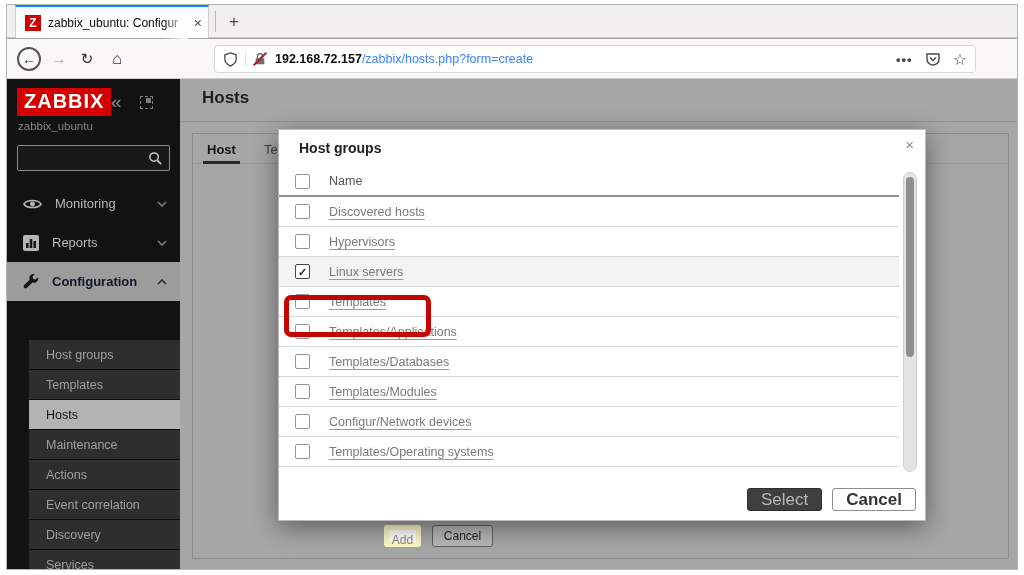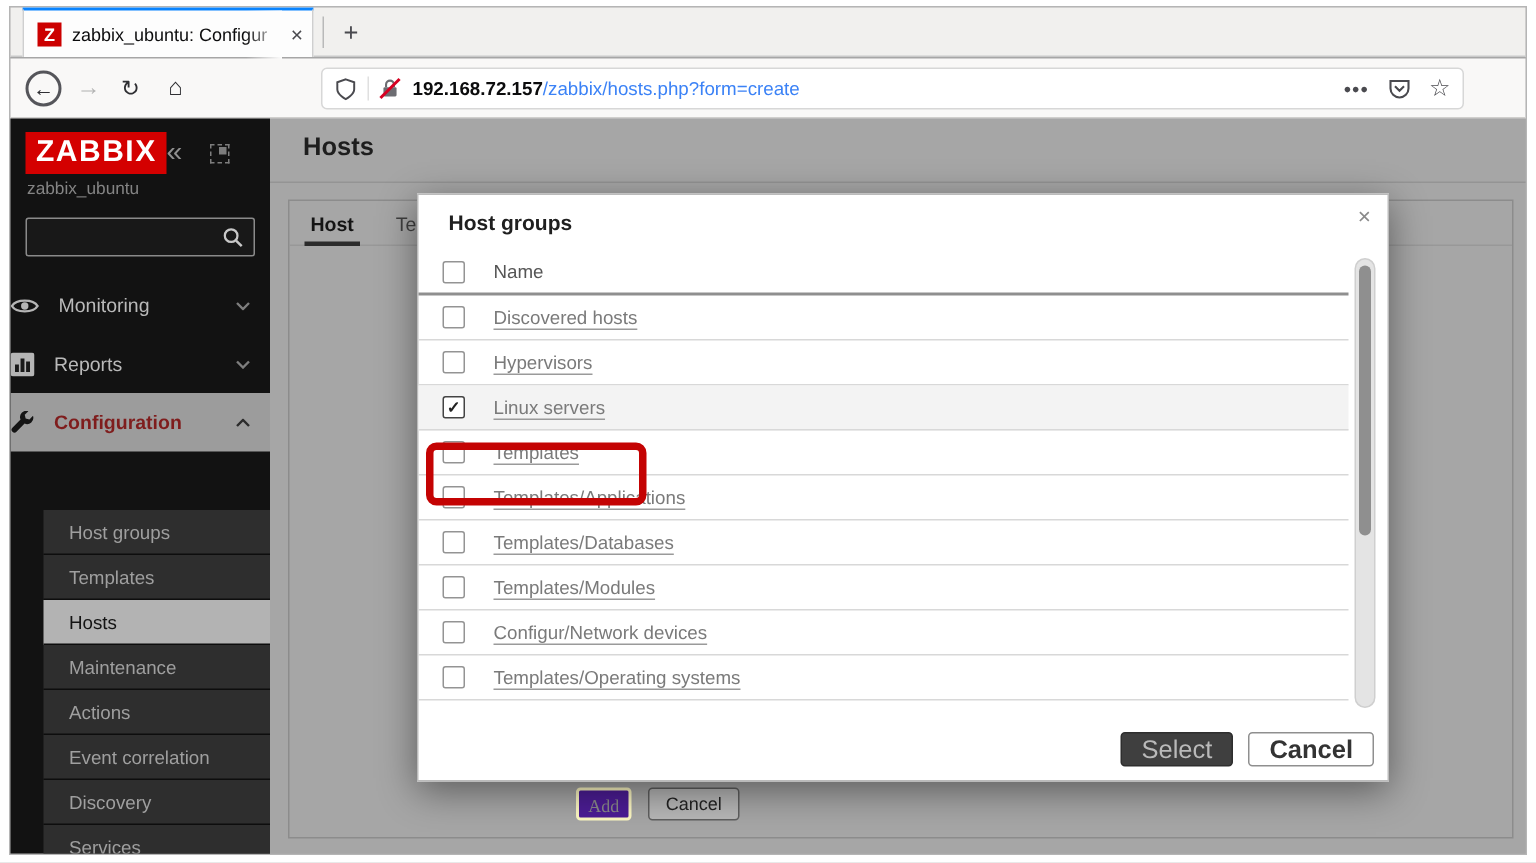--- a/index.html
+++ b/index.html
@@ -40,41 +40,41 @@
   .logo { position:absolute; left:10px; top:9px; background:#d40000; color:#ffffff; font-size:20px; font-weight:bold; letter-spacing:1px; padding:2px 7px 3px; }
   .collapse { position:absolute; left:104px; top:12px; color:#8f8f8f; font-size:19px; }
   .kiosk { position:absolute; left:133px; top:17px; width:13px; height:13px; border:1px dashed #7d7d7d; }
   .kiosk::after { content:""; position:absolute; right:1px; top:1px; width:5px; height:5px; background:#7d7d7d; }
   .servername { position:absolute; left:11px; top:41px; color:#848484; font-size:11.5px; }
   .searchbox { position:absolute; left:10px; top:66px; width:153px; height:26px; background:#181818; border:1px solid #8a8a8a; border-radius:2px; }
   .searchbox input { position:absolute; left:6px; top:2px; width:118px; height:20px; background:transparent; border:none; outline:none; color:#cccccc; font-size:12px; }
   .search-ic { position:absolute; right:6px; top:5px; }
 
   .menu { position:absolute; left:0; top:105px; width:173px; }
-  .menu-item { height:39px; display:flex; align-items:center; position:relative; }
+  .menu-item { height:39px; display:flex; align-items:center; padding-left:16px; position:relative; }
   .menu-item .mlabel { color:#b9b9b9; font-size:13px; margin-left:13px; }
   .menu-item .chev { position:absolute; right:13px; }
   .menu-item.selected { background:#9c9c9c; }
-  .menu-item.selected .mlabel { color:#7f1d1d; font-weight:bold; }
+  .menu-item.selected .mlabel { color:#0f172a; font-weight:bold; }
 
   .submenu { position:absolute; left:0; top:261px; width:173px; }
   .sub-item { margin-left:22px; height:30px; background:#2e2e2e; border-bottom:1px solid #0d0d0d; display:flex; align-items:center; padding-left:17px; color:#9f9f9f; font-size:12.5px; }
   .sub-item.selected { background:#b3b3b3; color:#141414; }
 
   
   .main { position:absolute; left:173px; top:0; right:0; bottom:0; background:#a6a6a6; }
   .page-title { position:absolute; left:22px; top:9px; font-size:17px; font-weight:600; color:#1e1e1e; }
   .title-rule { position:absolute; left:0; top:42px; right:0; height:1px; background:#949494; }
   .panel { position:absolute; left:12px; top:54px; right:8px; bottom:10px; border:1px solid #8c8c8c; }
   .tabbar { height:30px; border-bottom:1px solid #989898; display:flex; }
   .ptab { font-size:13px; color:#3f3f3f; padding:8px 14px 0; position:relative; white-space:nowrap; }
   .ptab.active { color:#141414; font-weight:bold; }
   .ptab.active::after { content:""; position:absolute; left:10px; right:10px; bottom:-1px; height:3px; background:#2b2b2b; }
   .form-btn { position:absolute; height:22px; font-size:12px; border-radius:3px; text-align:center; line-height:21px; }
-  .btn-add { left:204px; top:446px; width:37px; background:#4c1d95; color:#8a8a8a; border:2px solid #fef9c3;font-family:Liberation Serif, serif; }
+  .btn-add { left:204px; top:446px; width:37px; background:#ffffff; color:#8a8a8a; border:5px solid #fef9c3; }
   .btn-cancel-dim { left:252px; top:446px; width:61px; background:#b7b7b7; color:#222222; border:1px solid #5f5f5f; }
 
   
   .modal { position:absolute; left:271px; top:124px; width:648px; height:392px; background:#ffffff; box-shadow:0 6px 24px rgba(0,0,0,0.45); border:1px solid #bbbbbb; }
   .modal-title { position:absolute; left:20px; top:10px; font-size:14px; font-weight:bold; color:#1f1f1f; }
   .modal-close { position:absolute; right:11px; top:6px; font-size:15px; color:#8a8a8a; }
   .glist { position:absolute; left:0; top:37px; right:0; height:300px; }
   .grow { height:30px; display:flex; align-items:center; padding-left:16px; margin-right:26px; border-bottom:1px solid #d8d8d8; position:relative; }
   .grow.header { border-bottom:2px solid #8f8f8f; }
   .grow.hl { background:#f3f3f3; }

